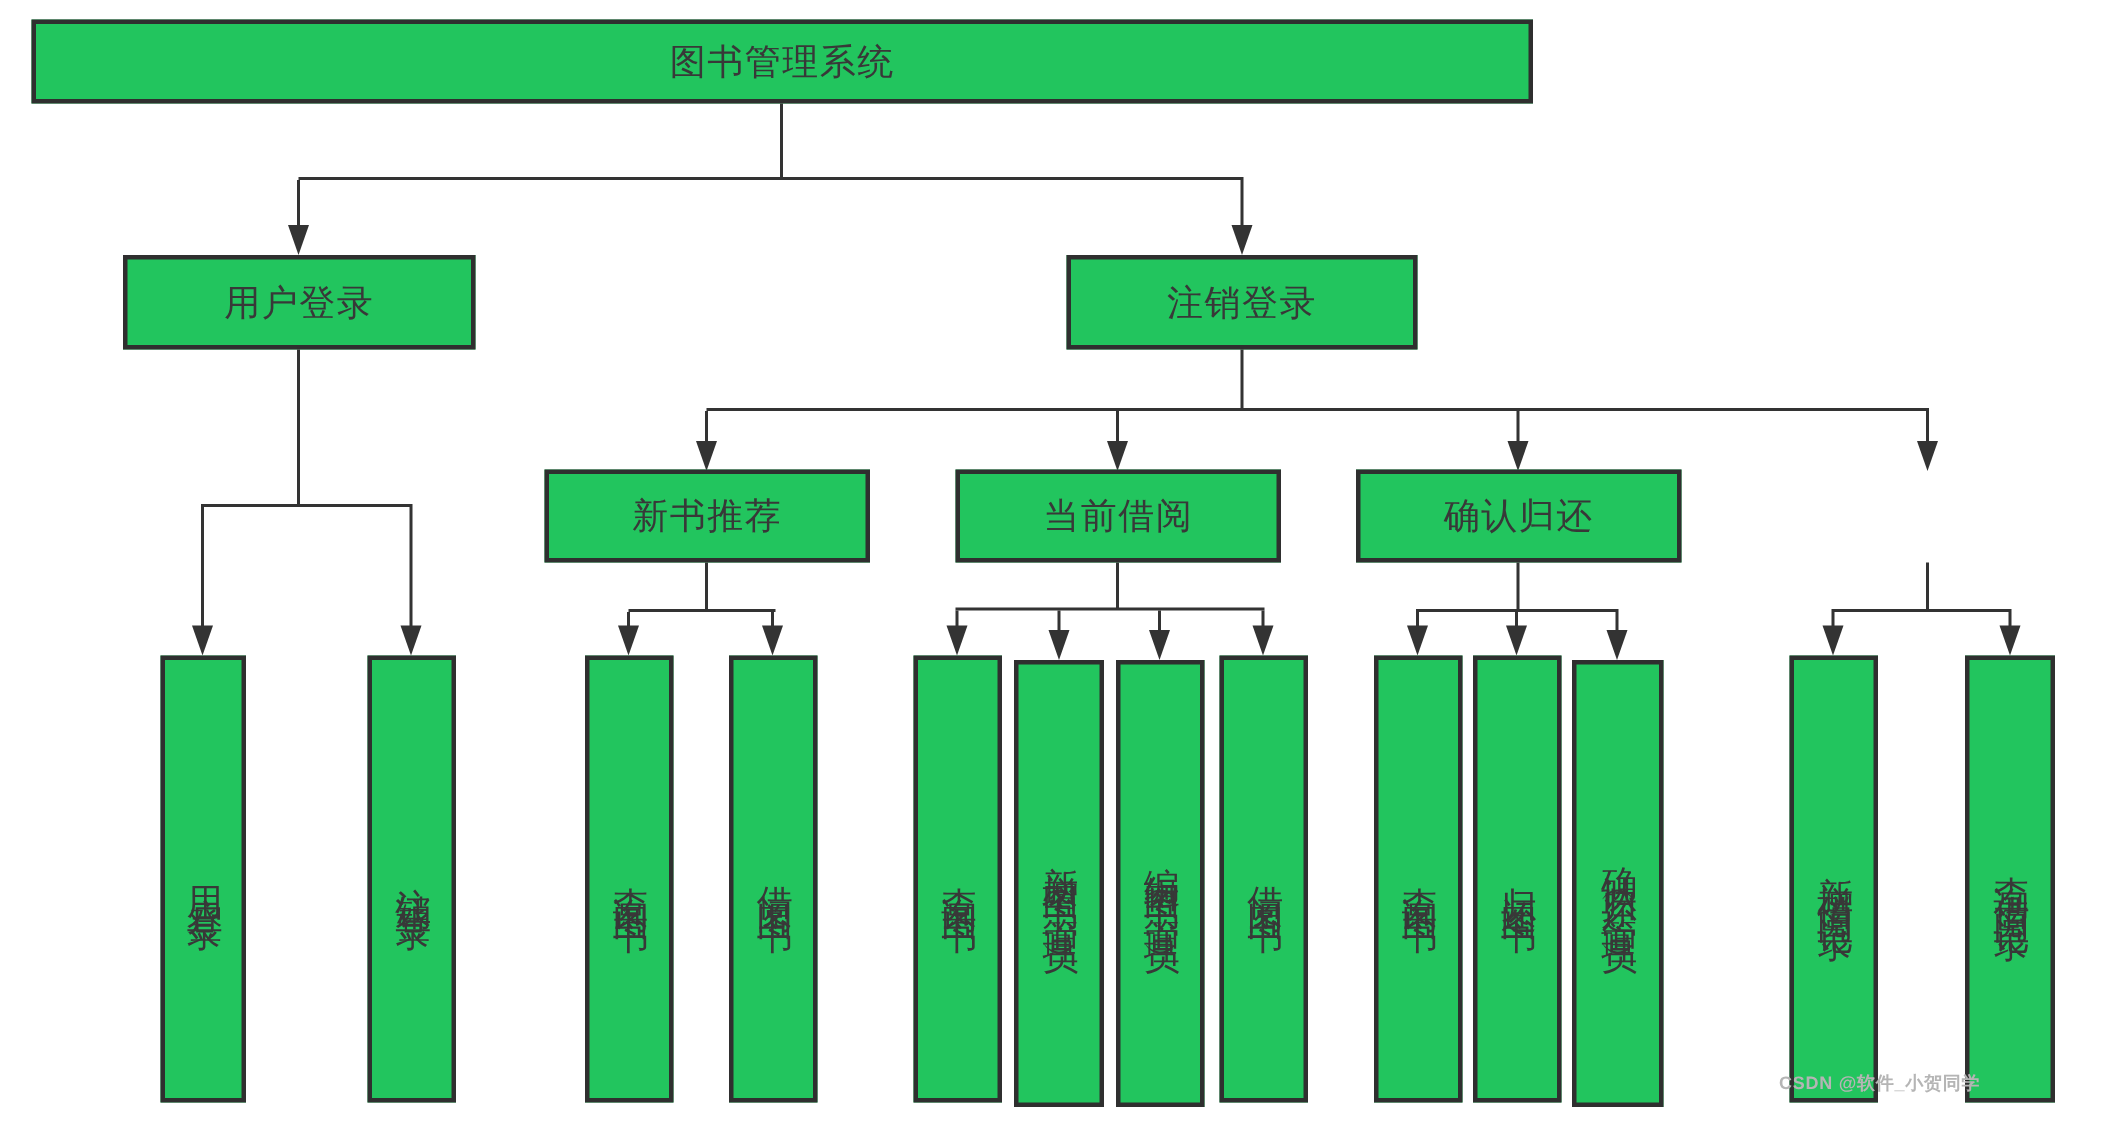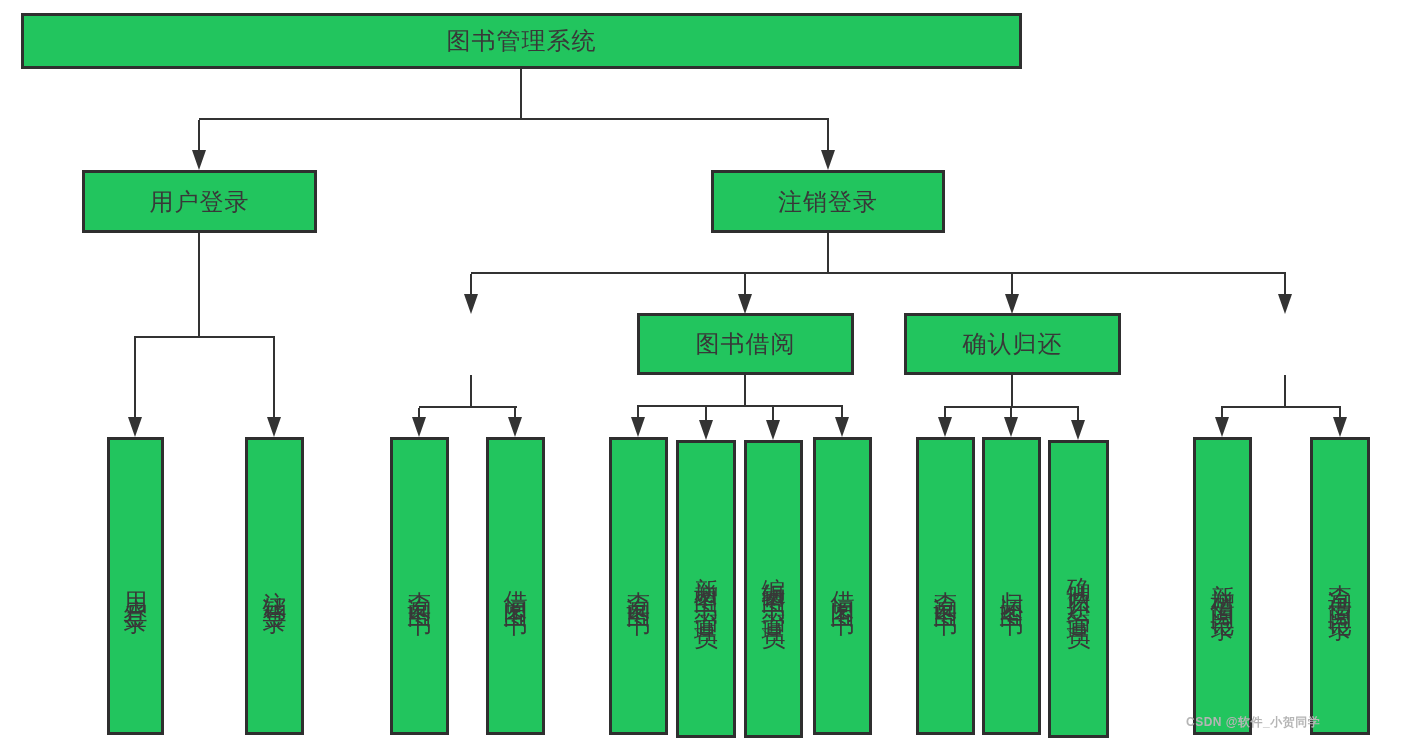--- a/index.html
+++ b/index.html
@@ -62,22 +62,25 @@
   <div class="hline" style="left:471px;top:272px;width:815px"></div>
   <div class="vline" style="left:470px;top:274px;height:22px"></div>
   <div class="arr" style="left:464px;top:294px"></div>
   <div class="vline" style="left:744px;top:274px;height:22px"></div>
   <div class="arr" style="left:738px;top:294px"></div>
   <div class="vline" style="left:1011px;top:274px;height:22px"></div>
   <div class="arr" style="left:1005px;top:294px"></div>
   <div class="vline" style="left:1284px;top:274px;height:22px"></div>
   <div class="arr" style="left:1278px;top:294px"></div>
 
+  <div class="box" style="left:363px;top:313px;width:217px;height:62px">
+    <span class="lbl">新书推荐</span>
+  </div>
   <div class="box" style="left:637px;top:313px;width:217px;height:62px">
-    <span class="lbl">图书借阅</span>
+    <span class="lbl">当前借阅</span>
   </div>
   <div class="box" style="left:904px;top:313px;width:217px;height:62px">
     <span class="lbl">确认归还</span>
   </div>
 
   <div class="vline" style="left:470px;top:375px;height:33px"></div>
   <div class="hline" style="left:419px;top:406px;width:98px"></div>
   <div class="vline" style="left:418px;top:408px;height:11px"></div>
   <div class="arr" style="left:412px;top:417px"></div>
   <div class="vline" style="left:514px;top:408px;height:11px"></div>

